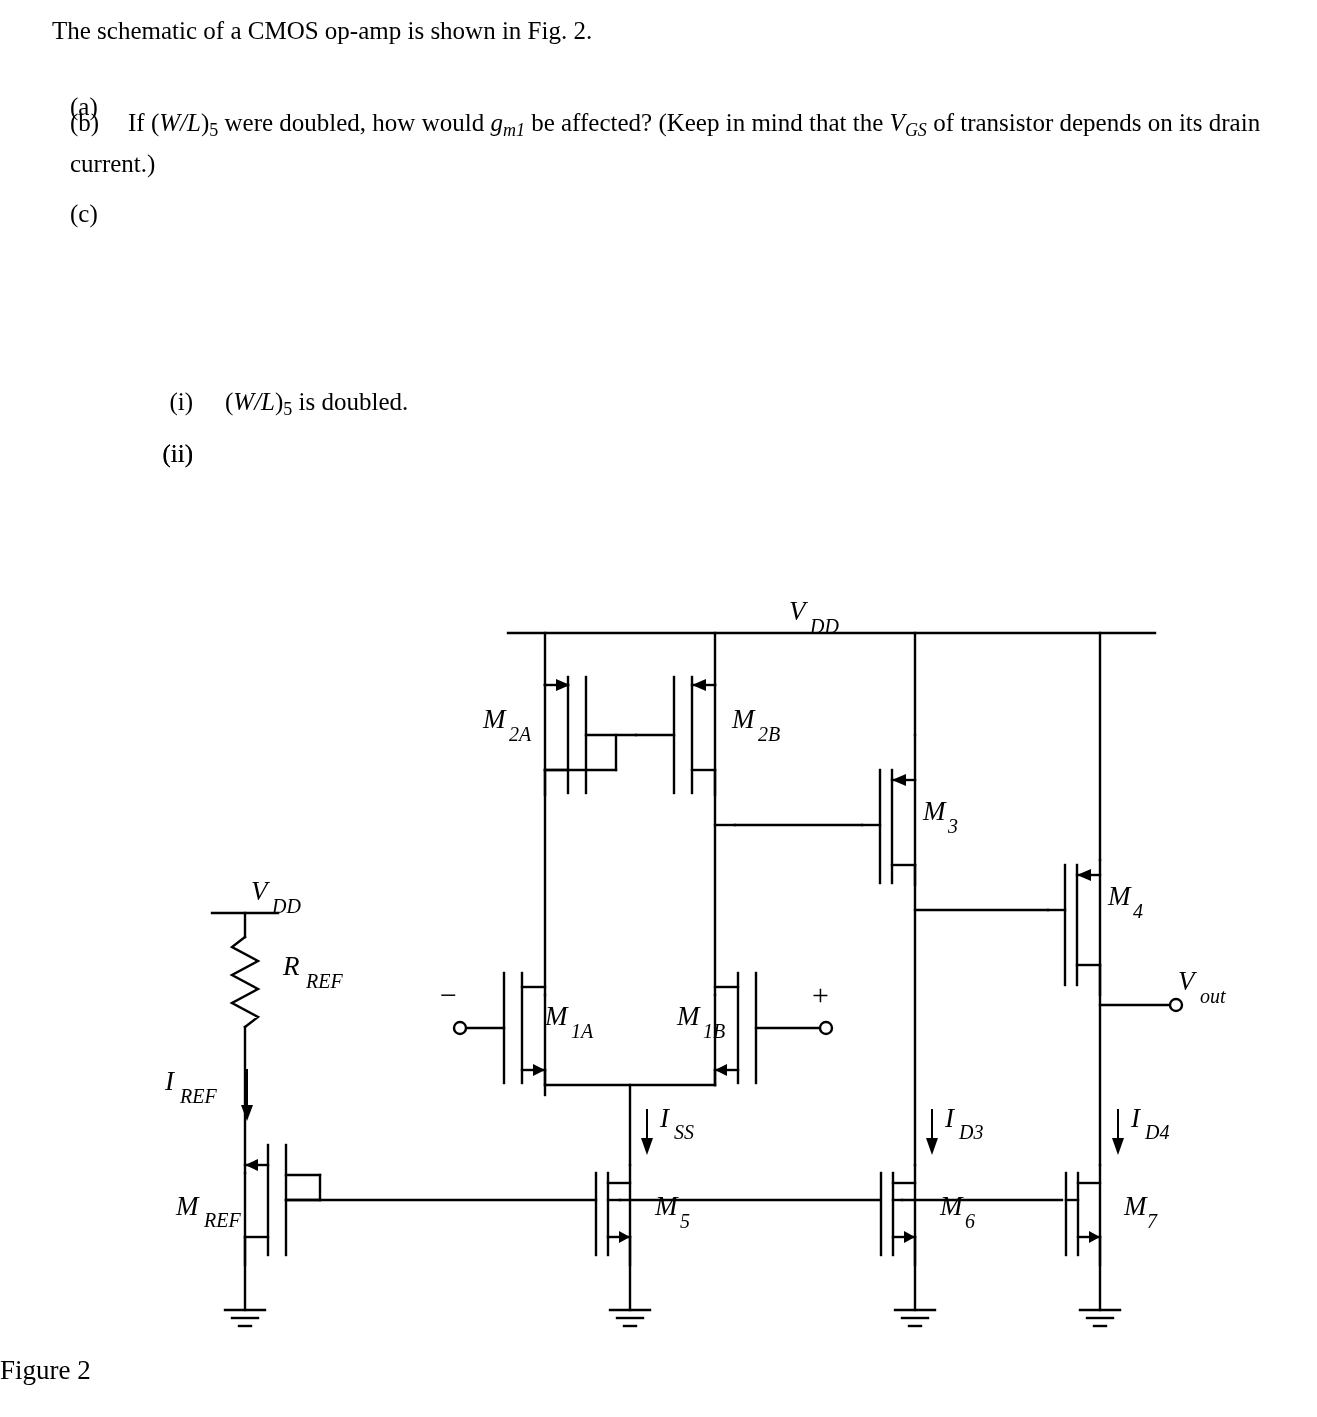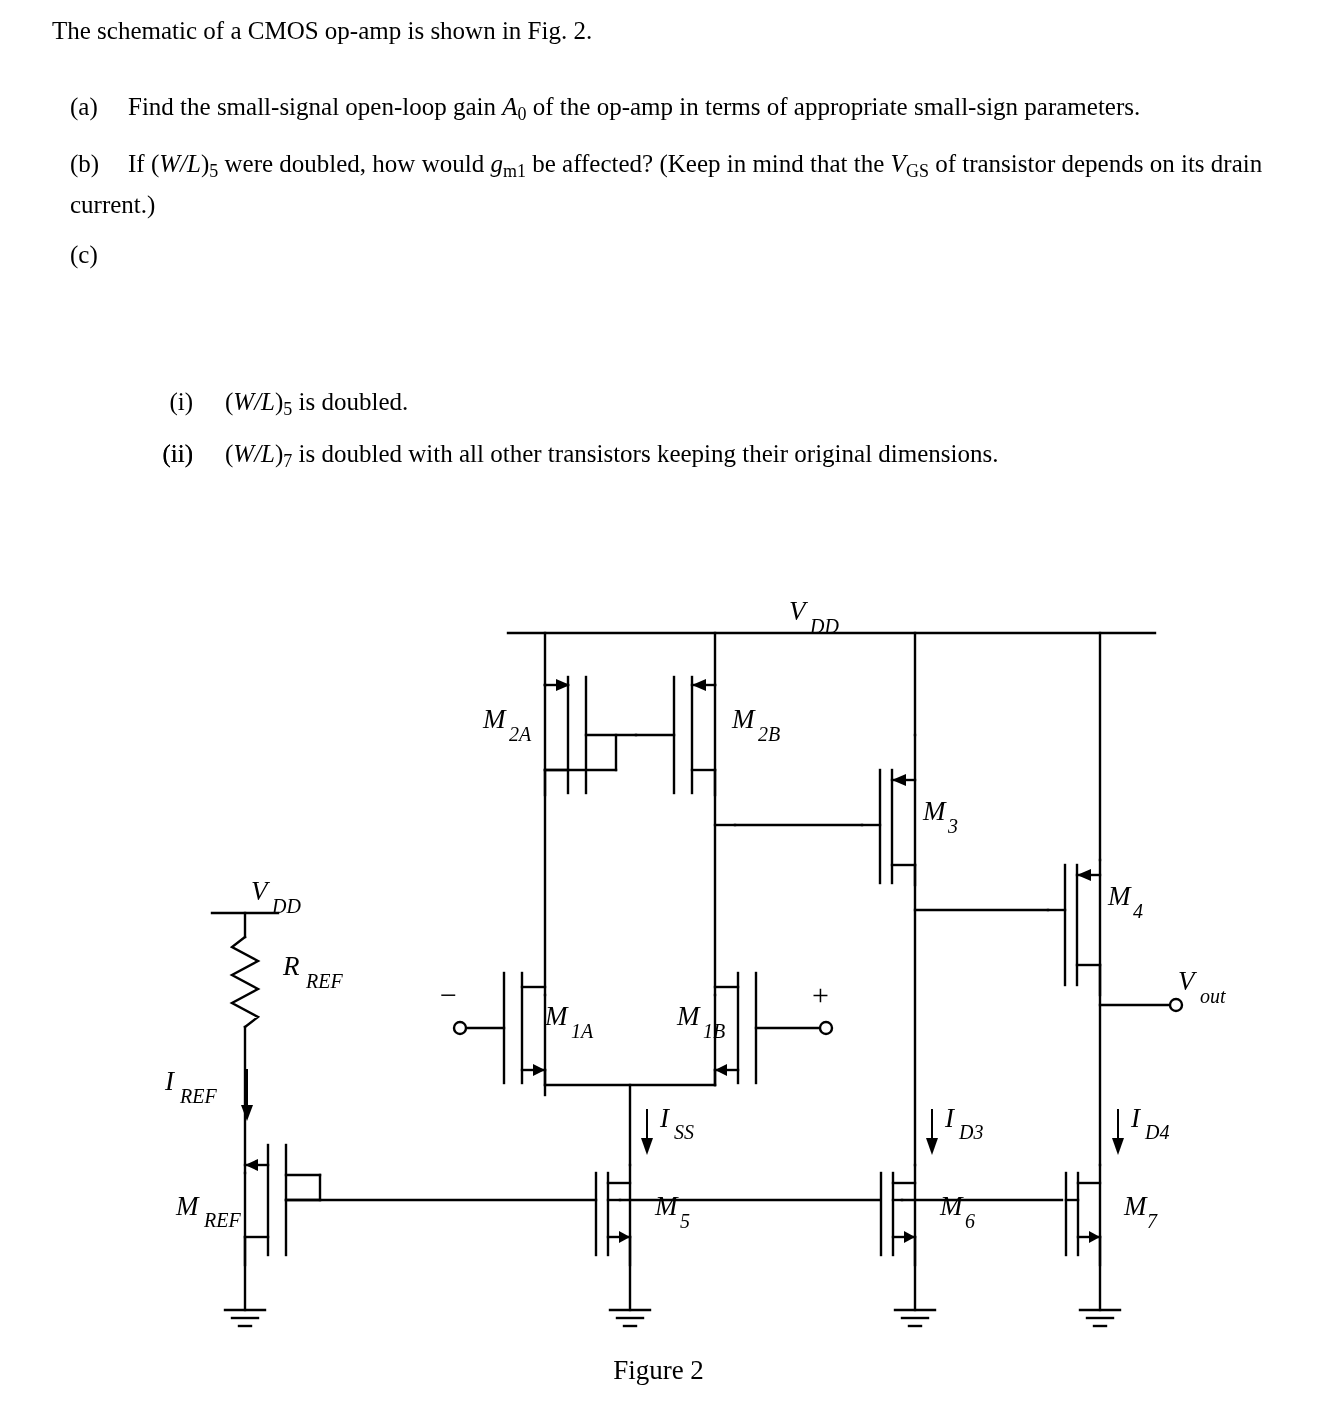--- a/index.html
+++ b/index.html
@@ -74,54 +74,53 @@
     width: 48px;
     text-align: right;
   }
   .subtext {
     margin-left: 80px;
   }
   .mathvar { font-style: italic; }
   sub {
     font-size: 0.72em;
     vertical-align: -0.28em;
+    font-style: italic;
   }
   .upsub { font-style: normal; }
   .fig-wrap {
     position: absolute;
     left: 0;
     top: 565px;
     width: 1317px;
     height: 850px;
   }
   .fig-caption {
     position: absolute;
     left: 0;
     top: 1355px;
     width: 1317px;
-    text-align: center;
     font-size: 27px;
   }
   svg text {
     font-family: "Liberation Serif", serif;
     fill: #000;
   }
 </style>
 </head>
 <body>
 
 <div class="page">
 
   <div class="intro">The schematic of a CMOS op-amp is shown in Fig. 2.</div>
 
   <div class="qlist">
 
     <div class="qitem">
       <span class="qlabel">(a)</span>
-      <span class="qtext">Find the small-signal open-loop gain <span class="mathvar">A</span><sub class="upsub">0</sub> of the op-amp in terms of appropriate small-sign parameters.</span>
     </div>
 
     <div class="qitem">
       <span class="qlabel">(b)</span>
       <span class="qtext">If (<span class="mathvar">W/L</span>)<sub class="upsub">5</sub> were doubled, how would <span class="mathvar">g</span><sub>m1</sub> be affected? (Keep in mind that the <span class="mathvar">V</span><sub>GS</sub> of transistor depends on its drain current.)</span>
     </div>
 
     <div class="qitem">
       <span class="qlabel">(c)</span>
     </div>
@@ -134,21 +133,20 @@
       <span class="sublabel">(i)</span>
       <span class="subtext">(<span class="mathvar">W/L</span>)<sub class="upsub">5</sub> is doubled.</span>
     </div>
 
     <div class="subitem">
       <span class="sublabel">(ii)</span>
     </div>
 
     <div class="subitem">
       <span class="sublabel">(ii)</span>
-      <span class="subtext">(<span class="mathvar">W/L</span>)<sub class="upsub">7</sub> is doubled with all other transistors keeping their original dimensions.</span>
     </div>
 
   </div>
 
   <div class="fig-wrap">
     <svg width="1317" height="850" viewBox="0 0 1317 850">
       <g stroke="#000" stroke-width="2.4" fill="none" stroke-linecap="square">
 
         <line x1="508" y1="68" x2="1155" y2="68"></line>
 

